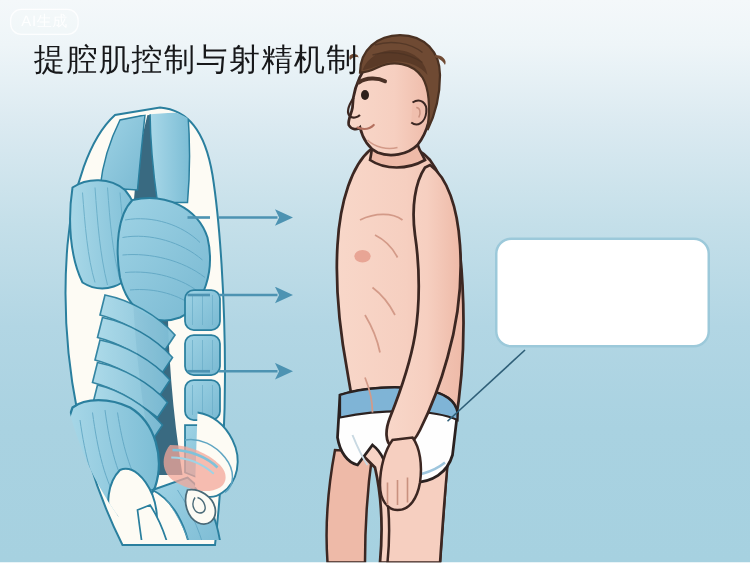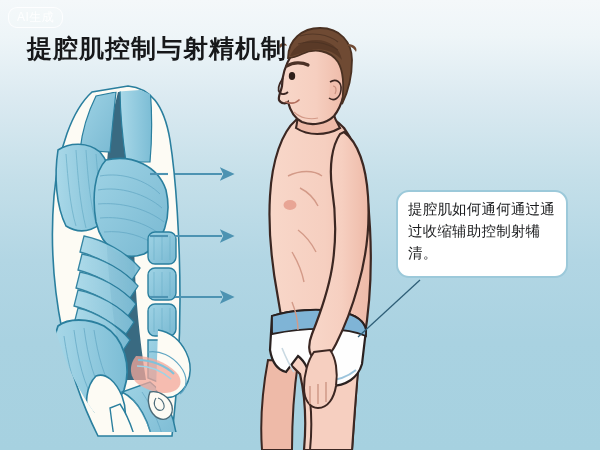--- a/index.html
+++ b/index.html
@@ -42,21 +42,21 @@
     background: rgba(255,255,255,0.12);
   }
 
   
   #page-title {
     position: absolute;
     left: 27px;
     top: 33px;
     font-size: 25px;
     line-height: 30px;
-    font-weight: bold;
+    font-weight: normal;
     color: #17181a;
     letter-spacing: 1px;
     white-space: nowrap;
     text-align: right;
   }
 
   
   .layer {
     position: absolute;
     left: 0;
@@ -349,19 +349,18 @@
         <path d="M298 44 C310 40 326 42 338 50"></path>
       </g>
     </g>
   </svg>
 
   <svg class="layer" viewBox="0 0 600 450" xmlns="http://www.w3.org/2000/svg">
     <line x1="358" y1="337" x2="420" y2="280" stroke="#2f5f78" stroke-width="1.3"></line>
   </svg>
 
   <div id="callout-box"></div>
-  <div id="callout-text">提腔肌如何通何通过通过收缩辅助控制射犕清。</div>
 
   <div id="page-title">提腔肌控制与射精机制</div>
 
   <div id="ai-badge">AI生成</div>
 
 </div>
 
 </body></html>

